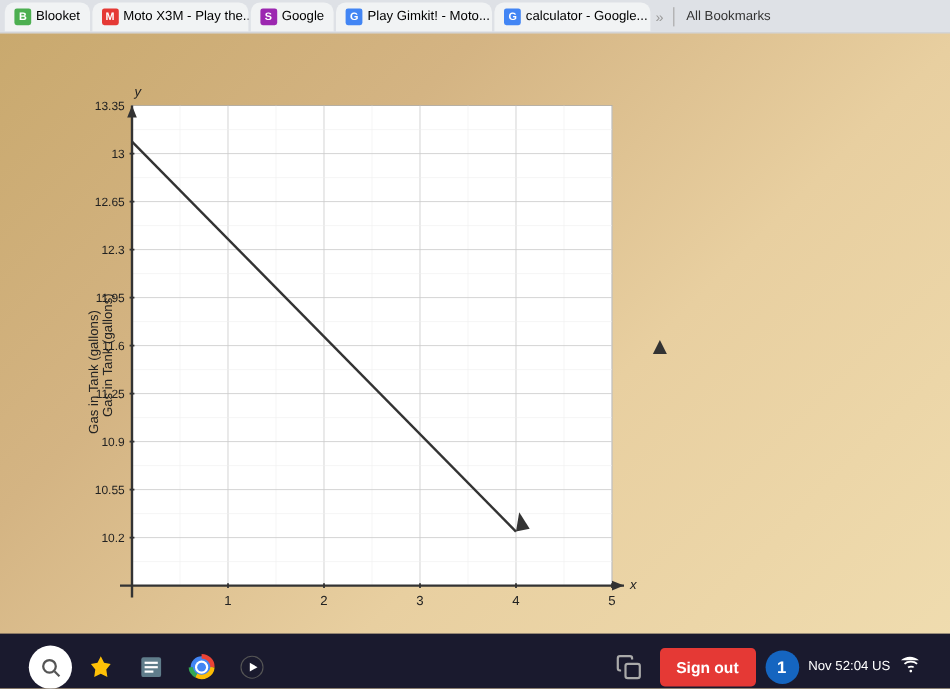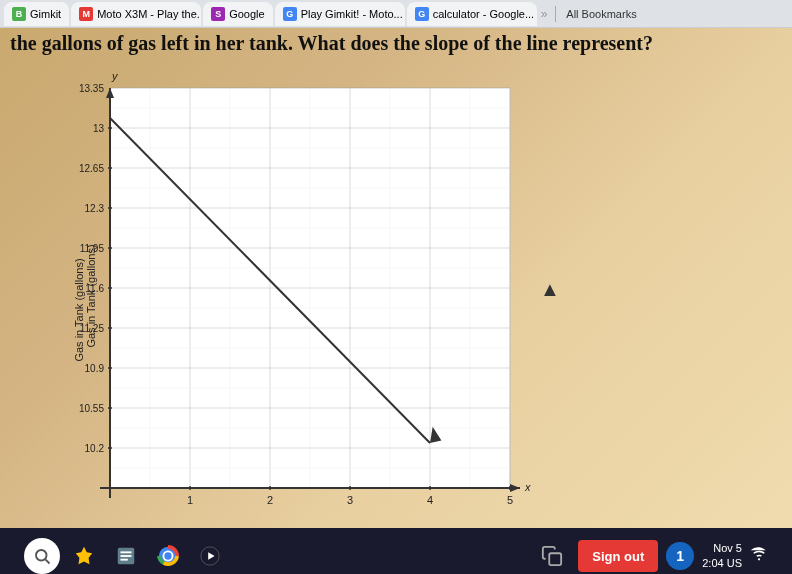--- a/index.html
+++ b/index.html
@@ -165,21 +165,21 @@
       display: flex;
       align-items: center;
       justify-content: center;
       color: white;
       font-size: 14px;
       font-weight: bold;
       cursor: pointer;
     }
     .taskbar-time-date {
       display: flex;
-      flex-direction: column;
+      flex-direction: row;
       align-items: flex-end;
       color: white;
       font-size: 11px;
       line-height: 1.4;
     }
     .wifi-icon {
       color: white;
       font-size: 16px;
     }
     .cursor-indicator {
@@ -189,21 +189,21 @@
       font-size: 20px;
       color: #333;
     }
   </style>
 </head>
 <body>
 
 <div class="tab-bar">
   <div class="tab-item">
     <div class="tab-favicon" style="background:#4CAF50;color:white;font-size:9px;display:flex;align-items:center;justify-content:center;font-weight:bold;">B</div>
-    <span>Gimkit</span>
+    <span>Blooket</span>
   </div>
   <div class="tab-item">
     <div class="tab-favicon" style="background:#e53935;color:white;font-size:9px;display:flex;align-items:center;justify-content:center;font-weight:bold;">M</div>
     <span>Moto X3M - Play the...</span>
   </div>
   <div class="tab-item">
     <div class="tab-favicon" style="background:#9c27b0;color:white;font-size:9px;display:flex;align-items:center;justify-content:center;font-weight:bold;">S</div>
     <span>Google</span>
   </div>
   <div class="tab-item">
@@ -214,21 +214,20 @@
     <div class="tab-favicon" style="background:#4285F4;color:white;font-size:9px;display:flex;align-items:center;justify-content:center;font-weight:bold;">G</div>
     <span>calculator - Google...</span>
   </div>
   <span class="tab-separator">»</span>
   <span style="width:1px;background:#aaa;height:16px;display:inline-block;margin:0 4px;"></span>
   <span class="tab-all-bookmarks">All Bookmarks</span>
 </div>
 
 <div class="main-content">
 
-  <div class="question-text">the gallons of gas left in her tank. What does the slope of the line represent?</div>
 
   <div class="graph-container">
 
     <div style="position:absolute;left:2px;top:50%;transform:translateY(-50%) rotate(-90deg);font-size:11px;color:#222;white-space:nowrap;transform-origin:center center;">Gas in Tank (gallons)</div>
 
     <div class="graph-inner">
       <svg class="graph-svg" viewBox="0 0 445 430" xmlns="http://www.w3.org/2000/svg">
 
         <rect x="30" y="0" width="400" height="400" fill="white" stroke="#999" stroke-width="0.5"></rect>
 

